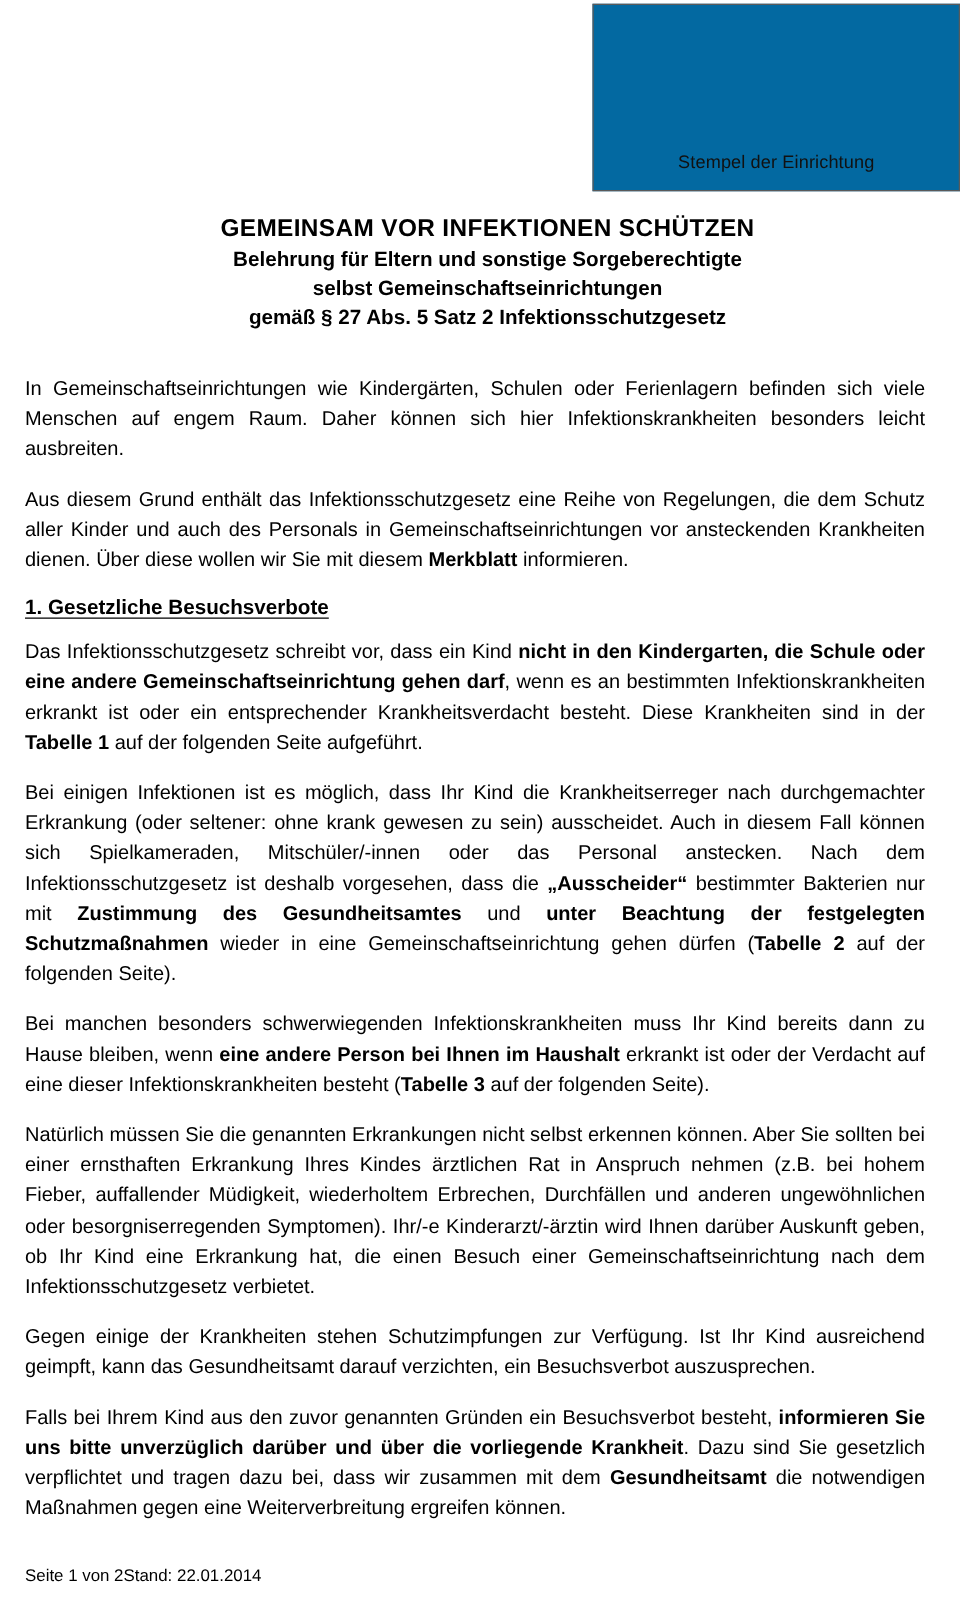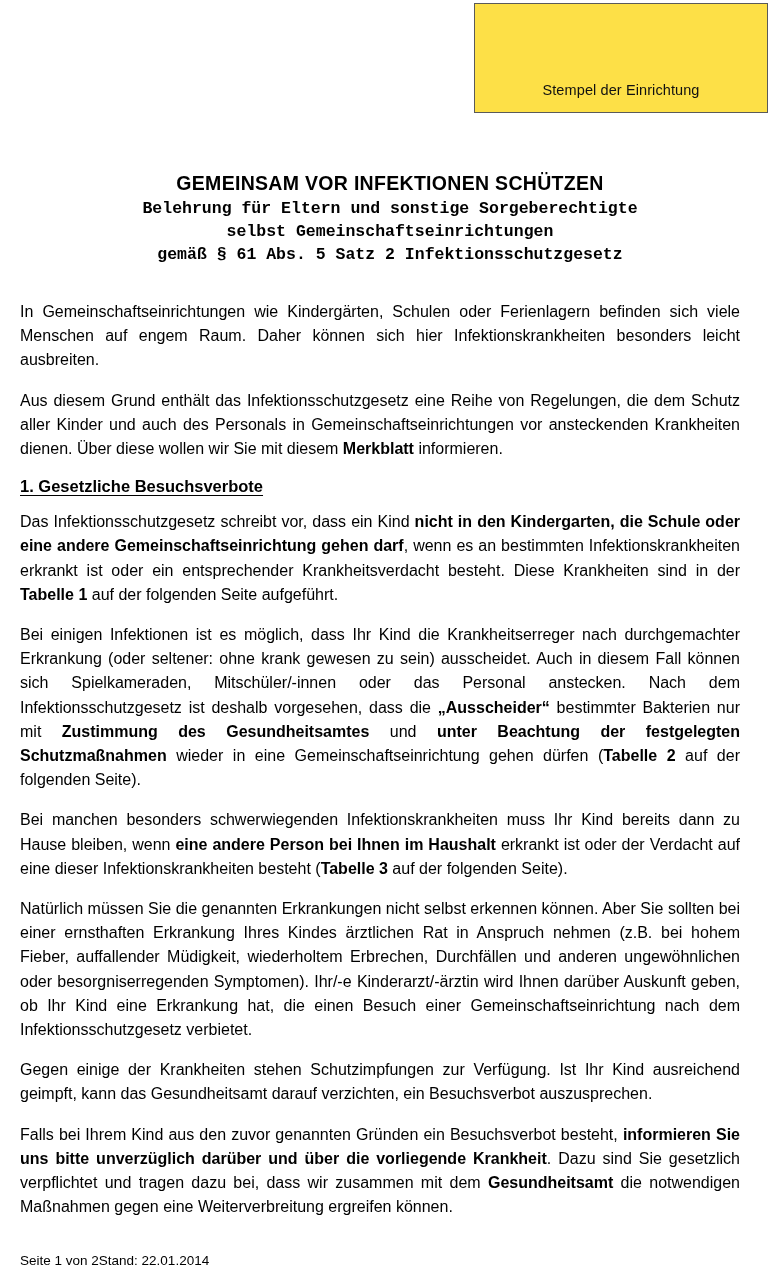--- a/index.html
+++ b/index.html
@@ -23,24 +23,24 @@
     height: 1279px;
     box-sizing: border-box;
   }
 
   
   .stamp-box {
     position: absolute;
     left: 474px;
     top: 3px;
     width: 294px;
-    height: 110px;
+    height: 150px;
     border: 1.5px solid #5a5a5a;
     box-sizing: border-box;
-    background: #fde047;
+    background: #0369a1;
   }
   .stamp-label {
     position: absolute;
     left: 0;
     right: 0;
     bottom: 14px;
     text-align: center;
     font-size: 14.5px;
     letter-spacing: 0.1px;
     color: #111;
@@ -59,21 +59,20 @@
     font-weight: bold;
     letter-spacing: 0.3px;
     line-height: 26px;
     margin: 0 0 1px 0;
   }
   .title-sub {
     font-size: 16.5px;
     font-weight: bold;
     line-height: 23px;
     margin: 0;
-    font-family: Liberation Mono, monospace;
   }
 
   
   .content {
     position: absolute;
     left: 20px;
     top: 300px;
     width: 720px;
   }
   p.para {
@@ -113,21 +112,21 @@
 <div class="page">
 
   <div class="stamp-box">
     <div class="stamp-label">Stempel der Einrichtung</div>
   </div>
 
   <div class="title-block">
     <div class="title-main">GEMEINSAM VOR INFEKTIONEN SCHÜTZEN</div>
     <div class="title-sub">Belehrung für Eltern und sonstige Sorgeberechtigte</div>
     <div class="title-sub">selbst Gemeinschaftseinrichtungen</div>
-    <div class="title-sub">gemäß § 61 Abs. 5 Satz 2 Infektionsschutzgesetz</div>
+    <div class="title-sub">gemäß § 27 Abs. 5 Satz 2 Infektionsschutzgesetz</div>
   </div>
 
   <div class="content">
 
     <p class="para">In Gemeinschaftseinrichtungen wie Kindergärten, Schulen oder Ferienlagern befinden sich viele Menschen auf engem Raum. Daher können sich hier Infektionskrankheiten besonders leicht ausbreiten.</p>
 
     <p class="para"><span>Aus diesem Grund enthält das Infektionsschutzgesetz eine Reihe von Regelungen, die dem Schutz aller Kinder und auch des Personals in Gemeinschaftseinrichtungen vor ansteckenden Krankheiten dienen. Über diese wollen wir Sie mit diesem </span><span class="b">Merkblatt</span><span> informieren.</span></p>
 
     <h2 class="section"><span>1. Gesetzliche Besuchsverbote</span></h2>
 

